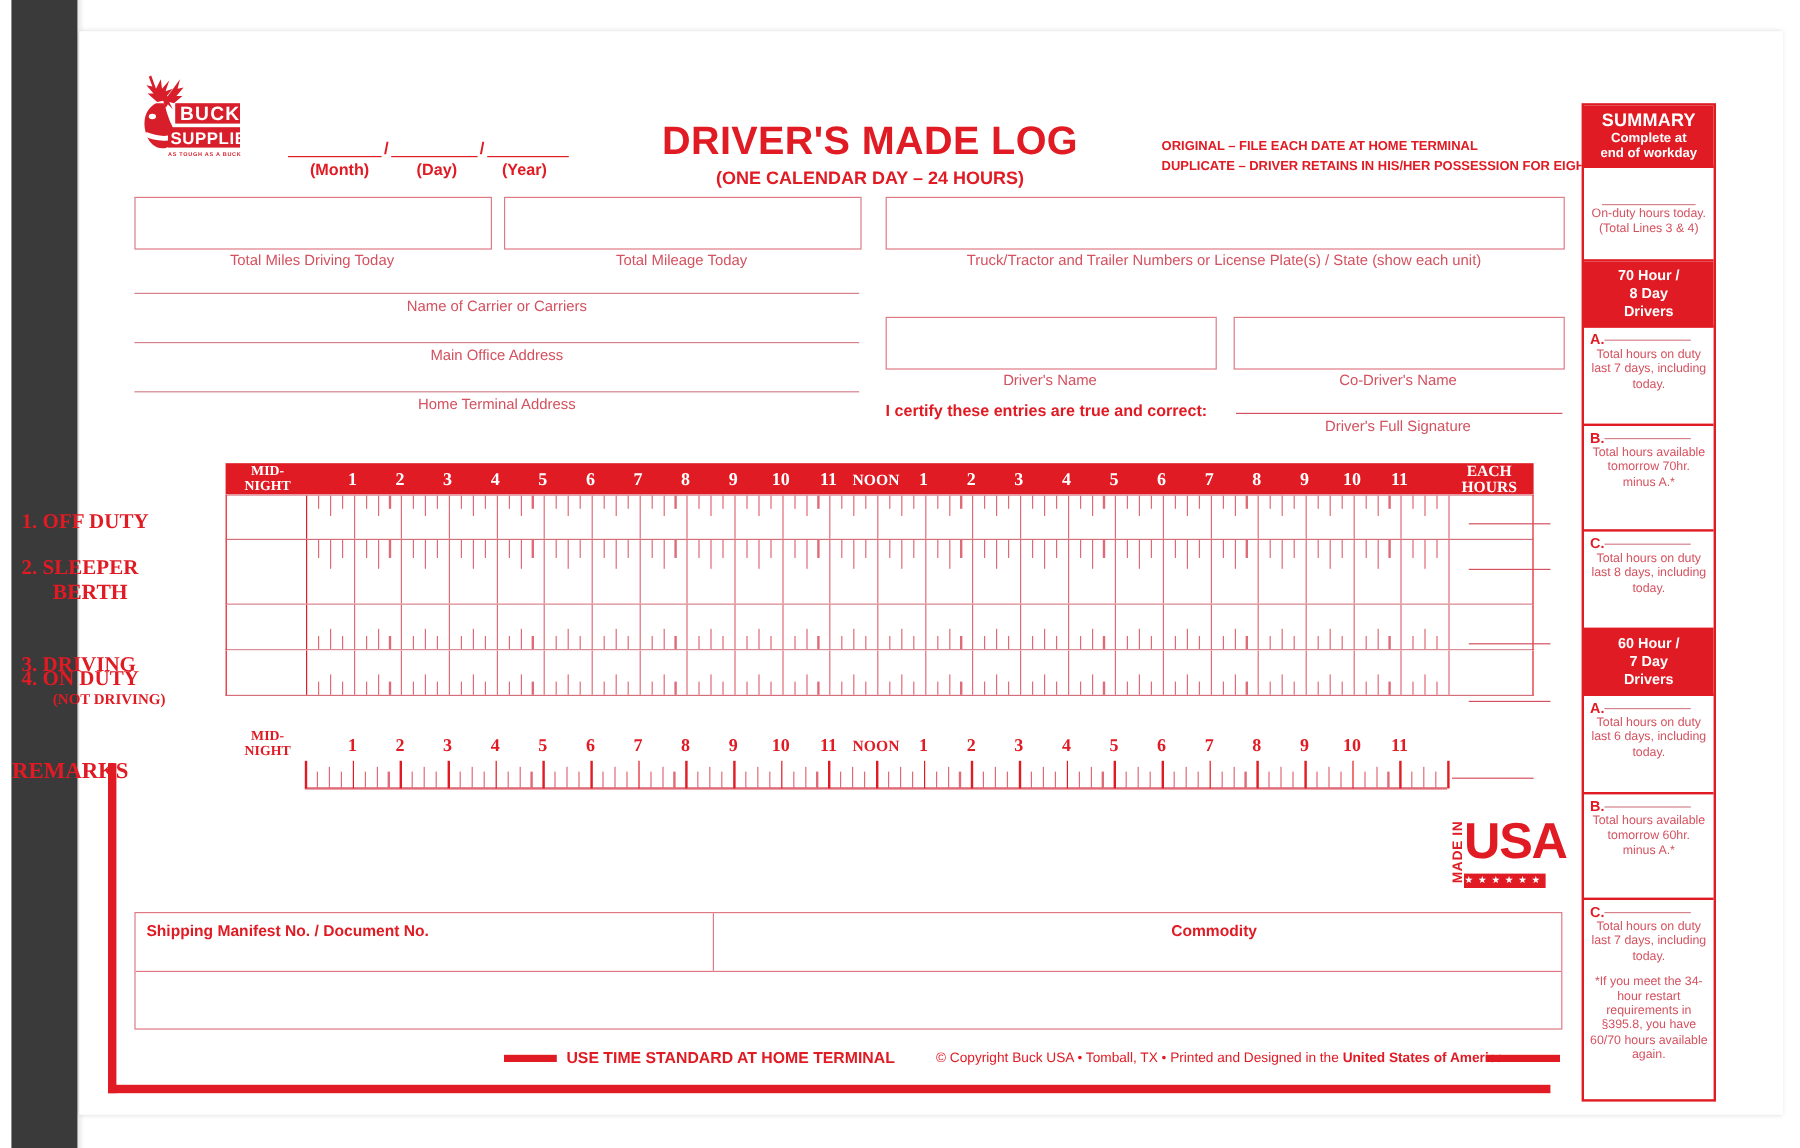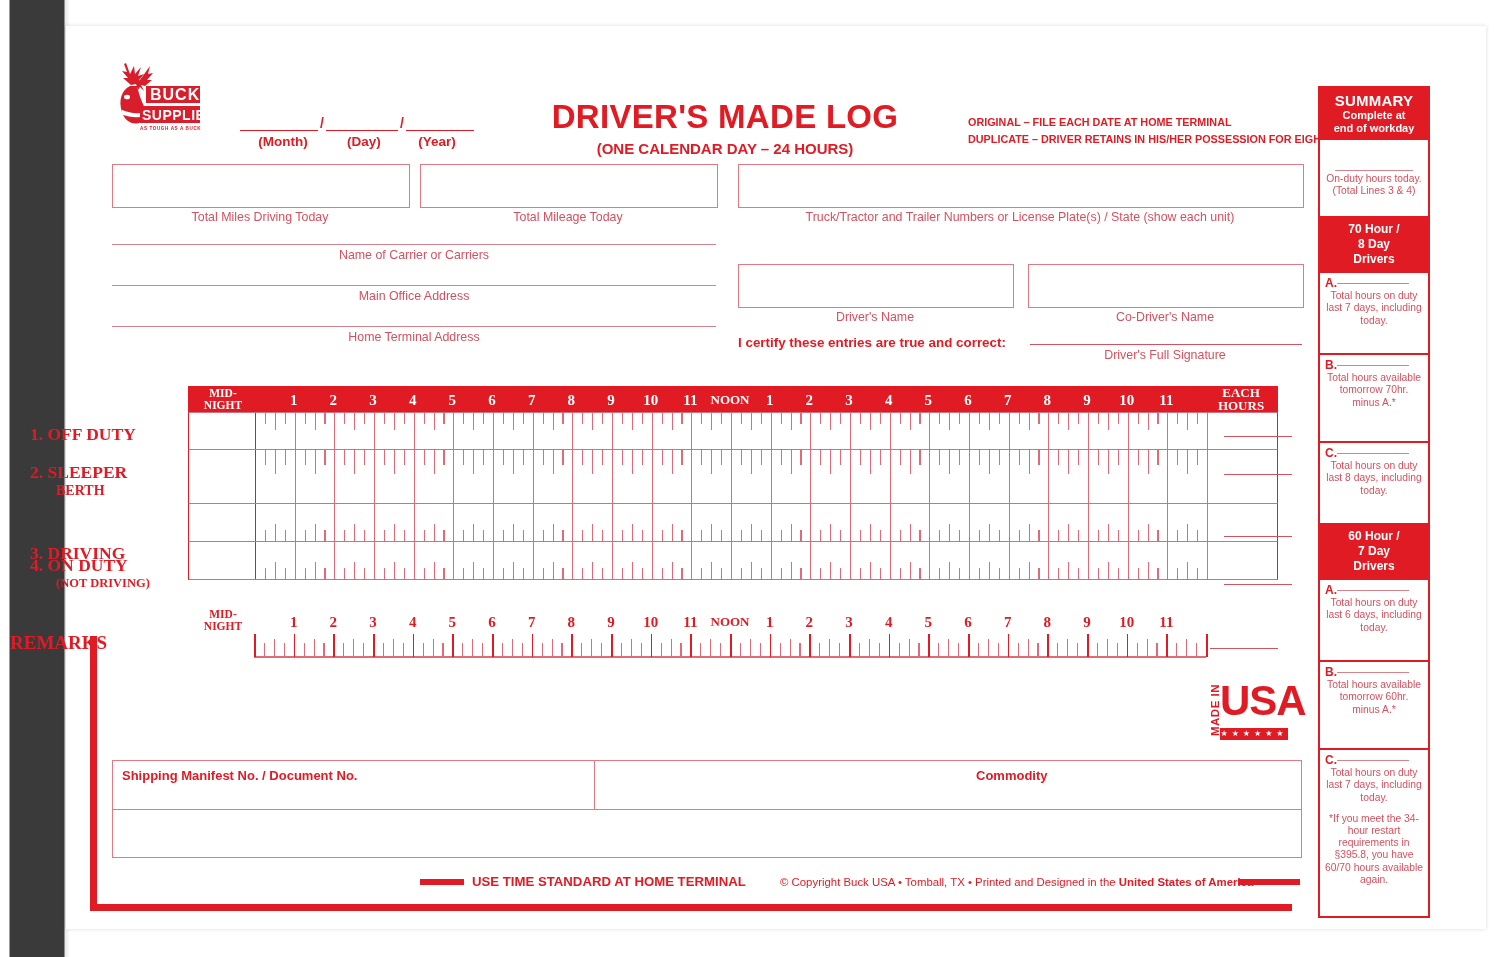--- a/index.html
+++ b/index.html
@@ -42,21 +42,21 @@
   #gridwrap{position:absolute;left:98px;top:348px;width:1090px;}
   .hdrbar{position:relative;height:26px;background:#e01b24;color:#fff;}
   .hdrbar .mid{position:absolute;left:4px;top:1px;width:62px;text-align:center;
                font-family:"Liberation Serif",serif;font-weight:bold;font-size:11.5px;line-height:12px;}
   .hdrbar .hr{position:absolute;top:6px;font-family:"Liberation Serif",serif;
               font-weight:bold;font-size:15px;text-align:center;width:30px;}
   .hdrbar .th{position:absolute;right:2px;top:1px;width:70px;text-align:center;
               font-family:"Liberation Serif",serif;font-weight:bold;font-size:13px;line-height:12.5px;}
   .rowlabels{position:absolute;left:-178px;top:30px;width:176px;}
   .rl{position:absolute;color:#e01b24;font-family:"Liberation Serif",serif;font-weight:bold;
-      font-size:17.5px;text-align:left;left:20px;}
+      font-size:17.5px;text-align:left;left:8px;}
   .rl .sm{font-size:12.5px;display:block;}
   .gridbody{position:relative;}
   .grow{position:relative;border-left:1.7px solid #e01b24;border-right:1.7px solid #e01b24;
         border-bottom:1.6px solid #d4707c;box-sizing:border-box;background:#fff;}
   .grow.first{border-top:1.6px solid #d4707c;}
   .hourcell{position:absolute;top:0;bottom:0;border-right:1.3px solid #e06b78;}
   .tick{position:absolute;width:1.2px;background:#e06b78;}
   .totline{position:absolute;border-top:1.5px solid #d4515f;}
 
   
@@ -225,21 +225,21 @@
             <div class="hr" style="left: 923.667px;">10</div>
             <div class="hr" style="left: 963.333px;">11</div>
           </div>
       <div class="th">
         <span>EACH</span><br><span>HOURS</span>
       </div>
     </div>
 
     <div class="rowlabels">
       <div class="rl" id="rl0" style="top:8px;"><span>1. OFF DUTY</span></div>
-      <div class="rl" id="rl1" style="top:46px;"><span>2. SLEEPER</span><span class="sm" style="padding-left: 26px; font-size: 14px;">BERTH</span></div>
+      <div class="rl" id="rl1" style="top:46px;"><span>2. SLEEPER</span><span class="sm" style="padding-left: 26px; font-size: 18px;">BERTH</span></div>
       <div class="rl" id="rl2" style="top:100px;margin-top:27px;"><span>3. DRIVING</span></div>
       <div class="rl" id="rl3" style="top:139px;"><span>4. ON DUTY</span><span class="sm" style="padding-left: 26px;">(NOT DRIVING)</span></div>
     </div>
 
     <div class="gridbody" id="gridbody">
           <div class="grow first" style="height: 38px;">
             <div class="hourcell" style="left: 66px; width: 39.6667px;"></div>
             <div class="tick" style="left: 75.9167px; top: 0px; height: 10.64px;"></div>
             <div class="tick" style="left: 85.8333px; top: 0px; height: 16.72px;"></div>
             <div class="tick" style="left: 95.75px; top: 0px; height: 10.64px;"></div>

